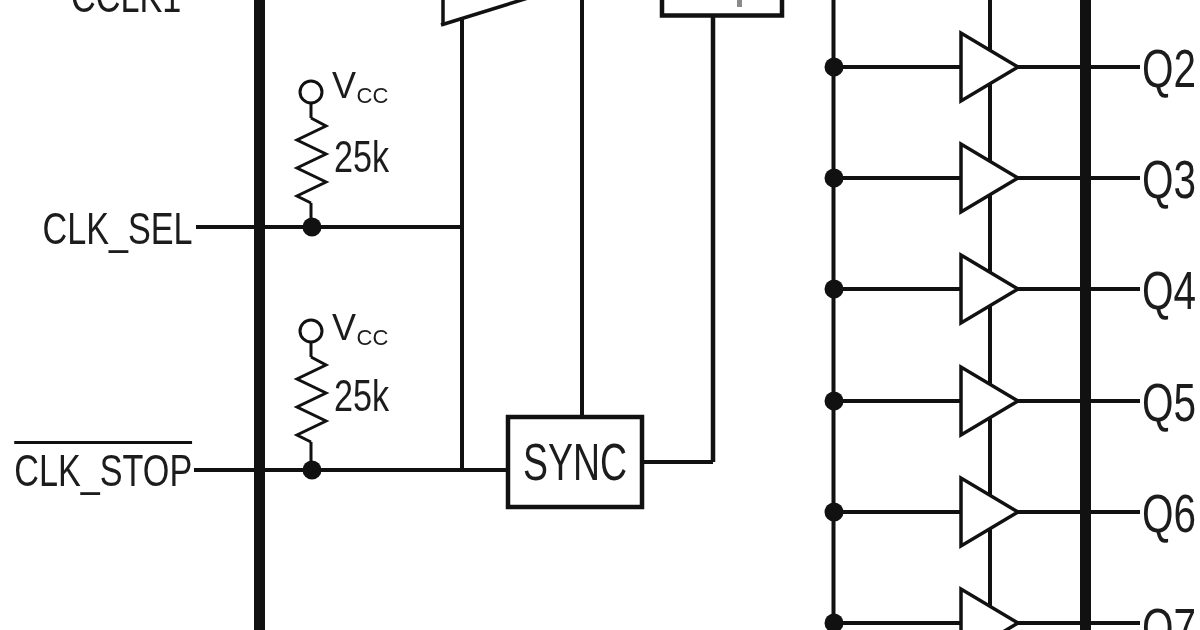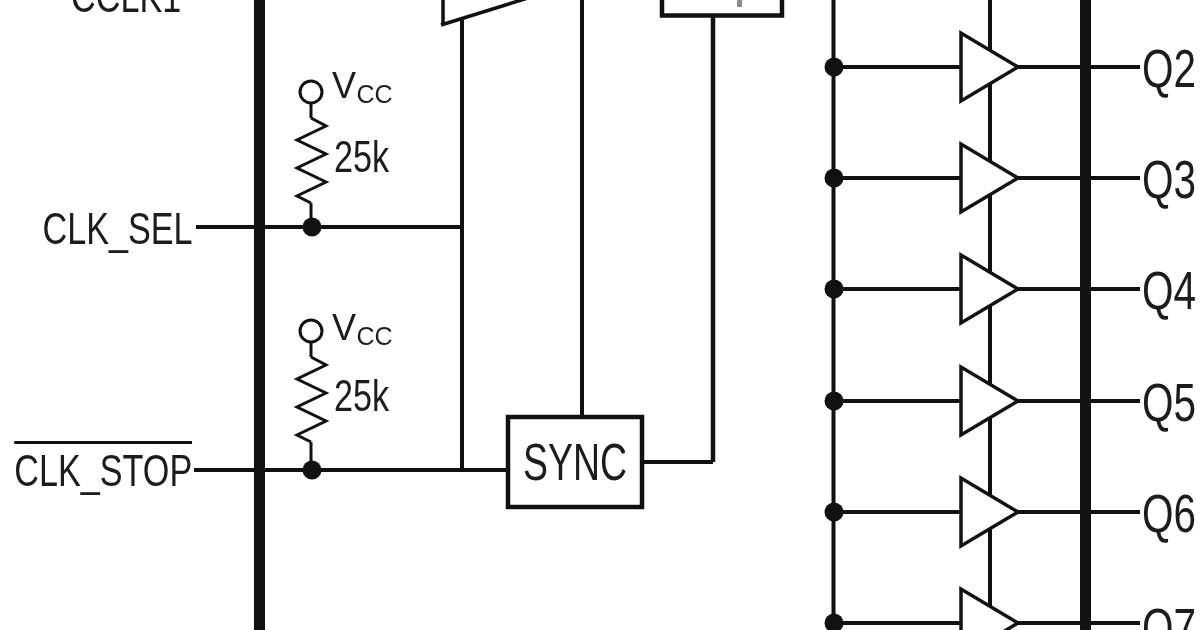--- a/index.html
+++ b/index.html
@@ -38,21 +38,21 @@
   .clk-stop {
     right: 1008px; top: 441px;
     font-size: 45px; line-height: 45px;
     border-top: 3px solid #111;
     padding-top: 4px;
   }
 
   
   .vcc { font-size: 36px; line-height: 36px; letter-spacing: 0.5px; }
   .vcc sub {
-    font-size: 25px; line-height: 22px;
+    font-size: 22px; line-height: 22px;
     vertical-align: -5px; letter-spacing: 0;
   }
   .vcc-top { left: 332px; top: 68px; }
   .vcc-bot { left: 332px; top: 310px; }
   .rval { font-size: 45px; line-height: 45px; }
   .rval-top { left: 334px; top: 134px; }
   .rval-bot { left: 334px; top: 373px; }
 
   
   .sync-lbl {

